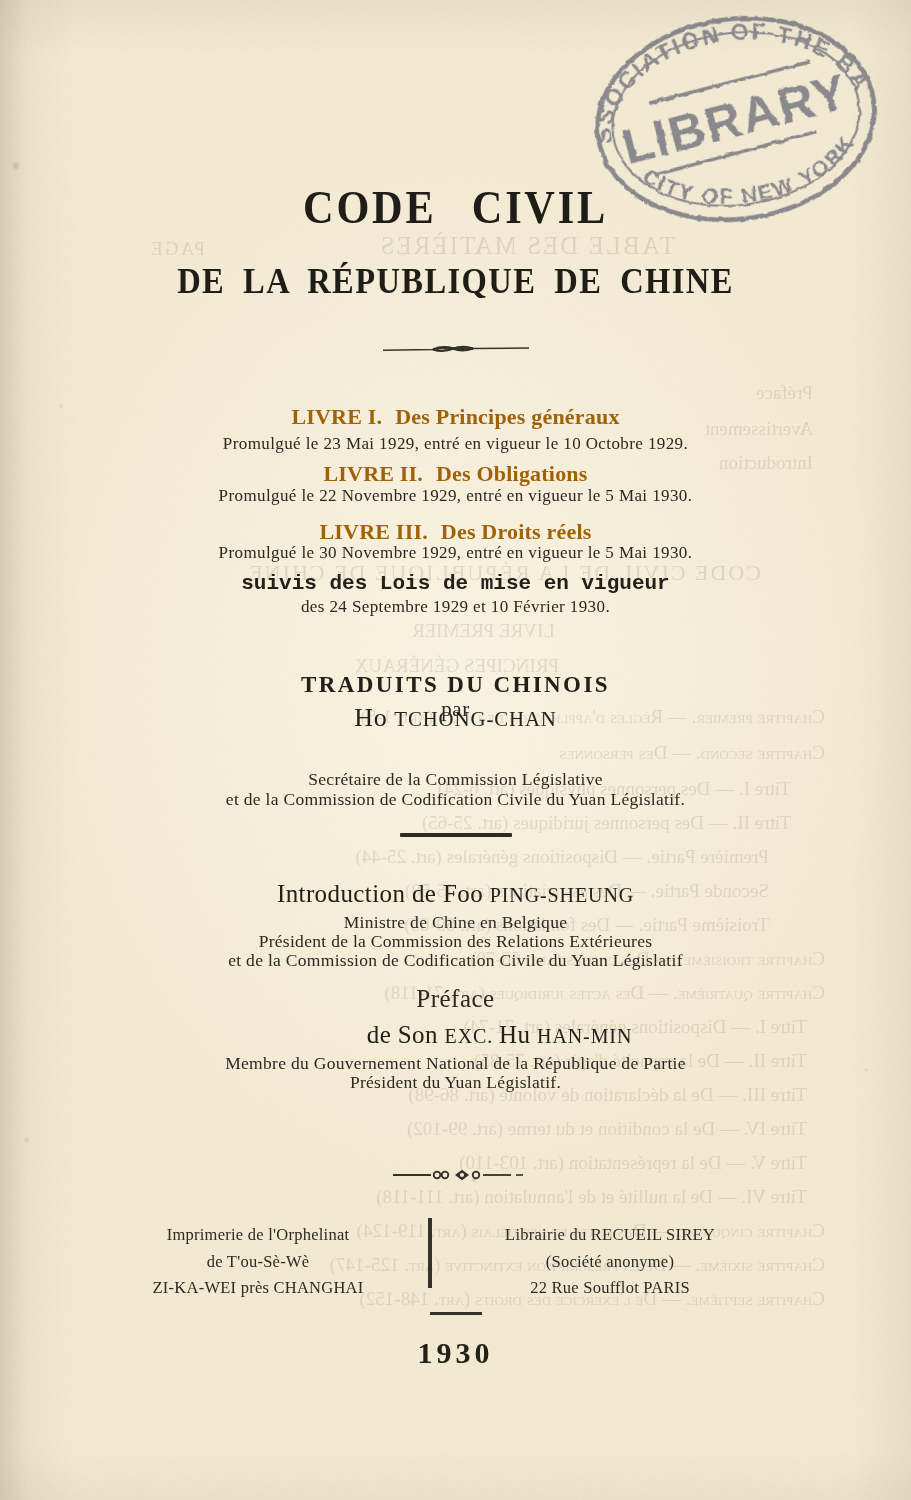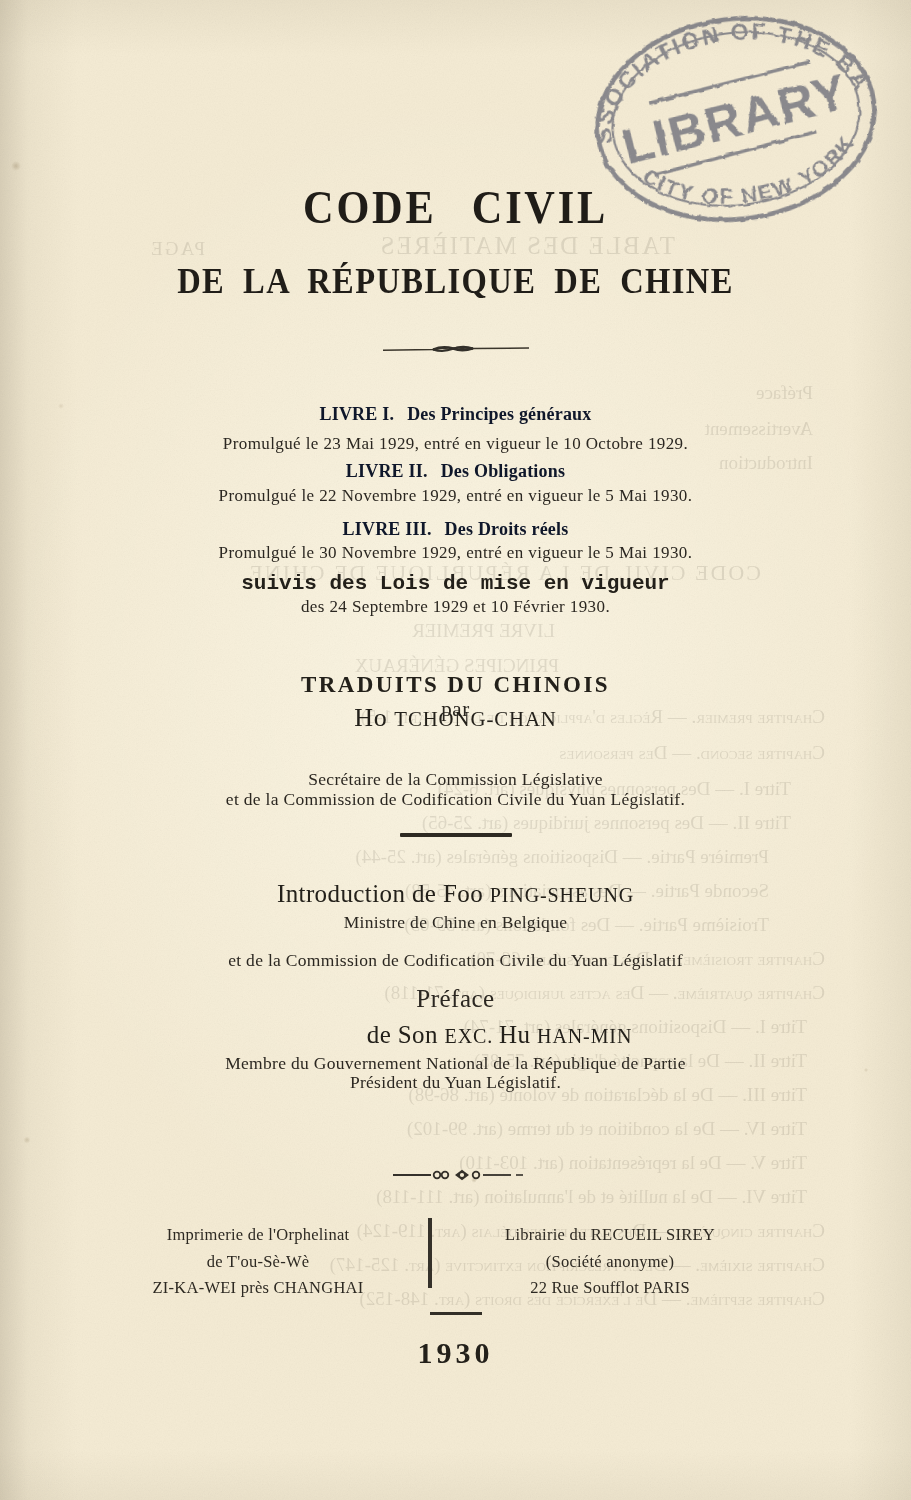--- a/index.html
+++ b/index.html
@@ -95,22 +95,22 @@
     font-weight: 700;
     font-size: 35px;
     letter-spacing: 1.5px;
     word-spacing: 9px;
     color: #201d18;
     transform: scaleX(0.93);
   }
 
   .livre-head {
     font-weight: 700;
-    font-size: 18px;
-    color: #0f172a;
+    font-size: 22px;
+    color: #a16207;
     letter-spacing: 0.2px;
   }
   .livre-head .gap { display: inline-block; width: 13px; }
   .livre-date {
     font-size: 17px;
     color: #2b2721;
     letter-spacing: 0.4px;
     text-align: center;
   }
 
@@ -337,20 +337,21 @@
   </div>
   <div class="blk person-role" style="top:767px;">Secrétaire de la Commission Législative</div>
   <div class="blk person-role" style="top:787px;">et de la Commission de Codification Civile du Yuan Législatif.</div>
 
   <div class="rule-thick" style="top:833px; width:112px;"></div>
 
   <div class="blk intro-name" style="top:880px;">
     <span>Introduction de Foo </span><span class="sc" style="text-transform:uppercase;">Ping-sheung</span>
   </div>
   <div class="blk person-role" style="top:910px;">Ministre de Chine en Belgique</div>
+  <div class="blk person-role" style="top:929px;">Président de la Commission des Relations Extérieures</div>
   <div class="blk person-role" style="top:948px;">et de la Commission de Codification Civile du Yuan Législatif</div>
 
   <div class="blk preface-word" style="top:985px;">Préface</div>
 
   <div class="blk intro-name" style="top:1021px;padding-left:44px;">
     <span>de Son </span><span class="sc" style="text-transform:uppercase;">Exc. </span><span>Hu </span><span class="sc" style="text-transform:uppercase;">Han-min</span>
   </div>
   <div class="blk person-role" style="top:1051px;">Membre du Gouvernement National de la République de Partie</div>
   <div class="blk person-role" style="top:1070px;">Président du Yuan Législatif.</div>
 

